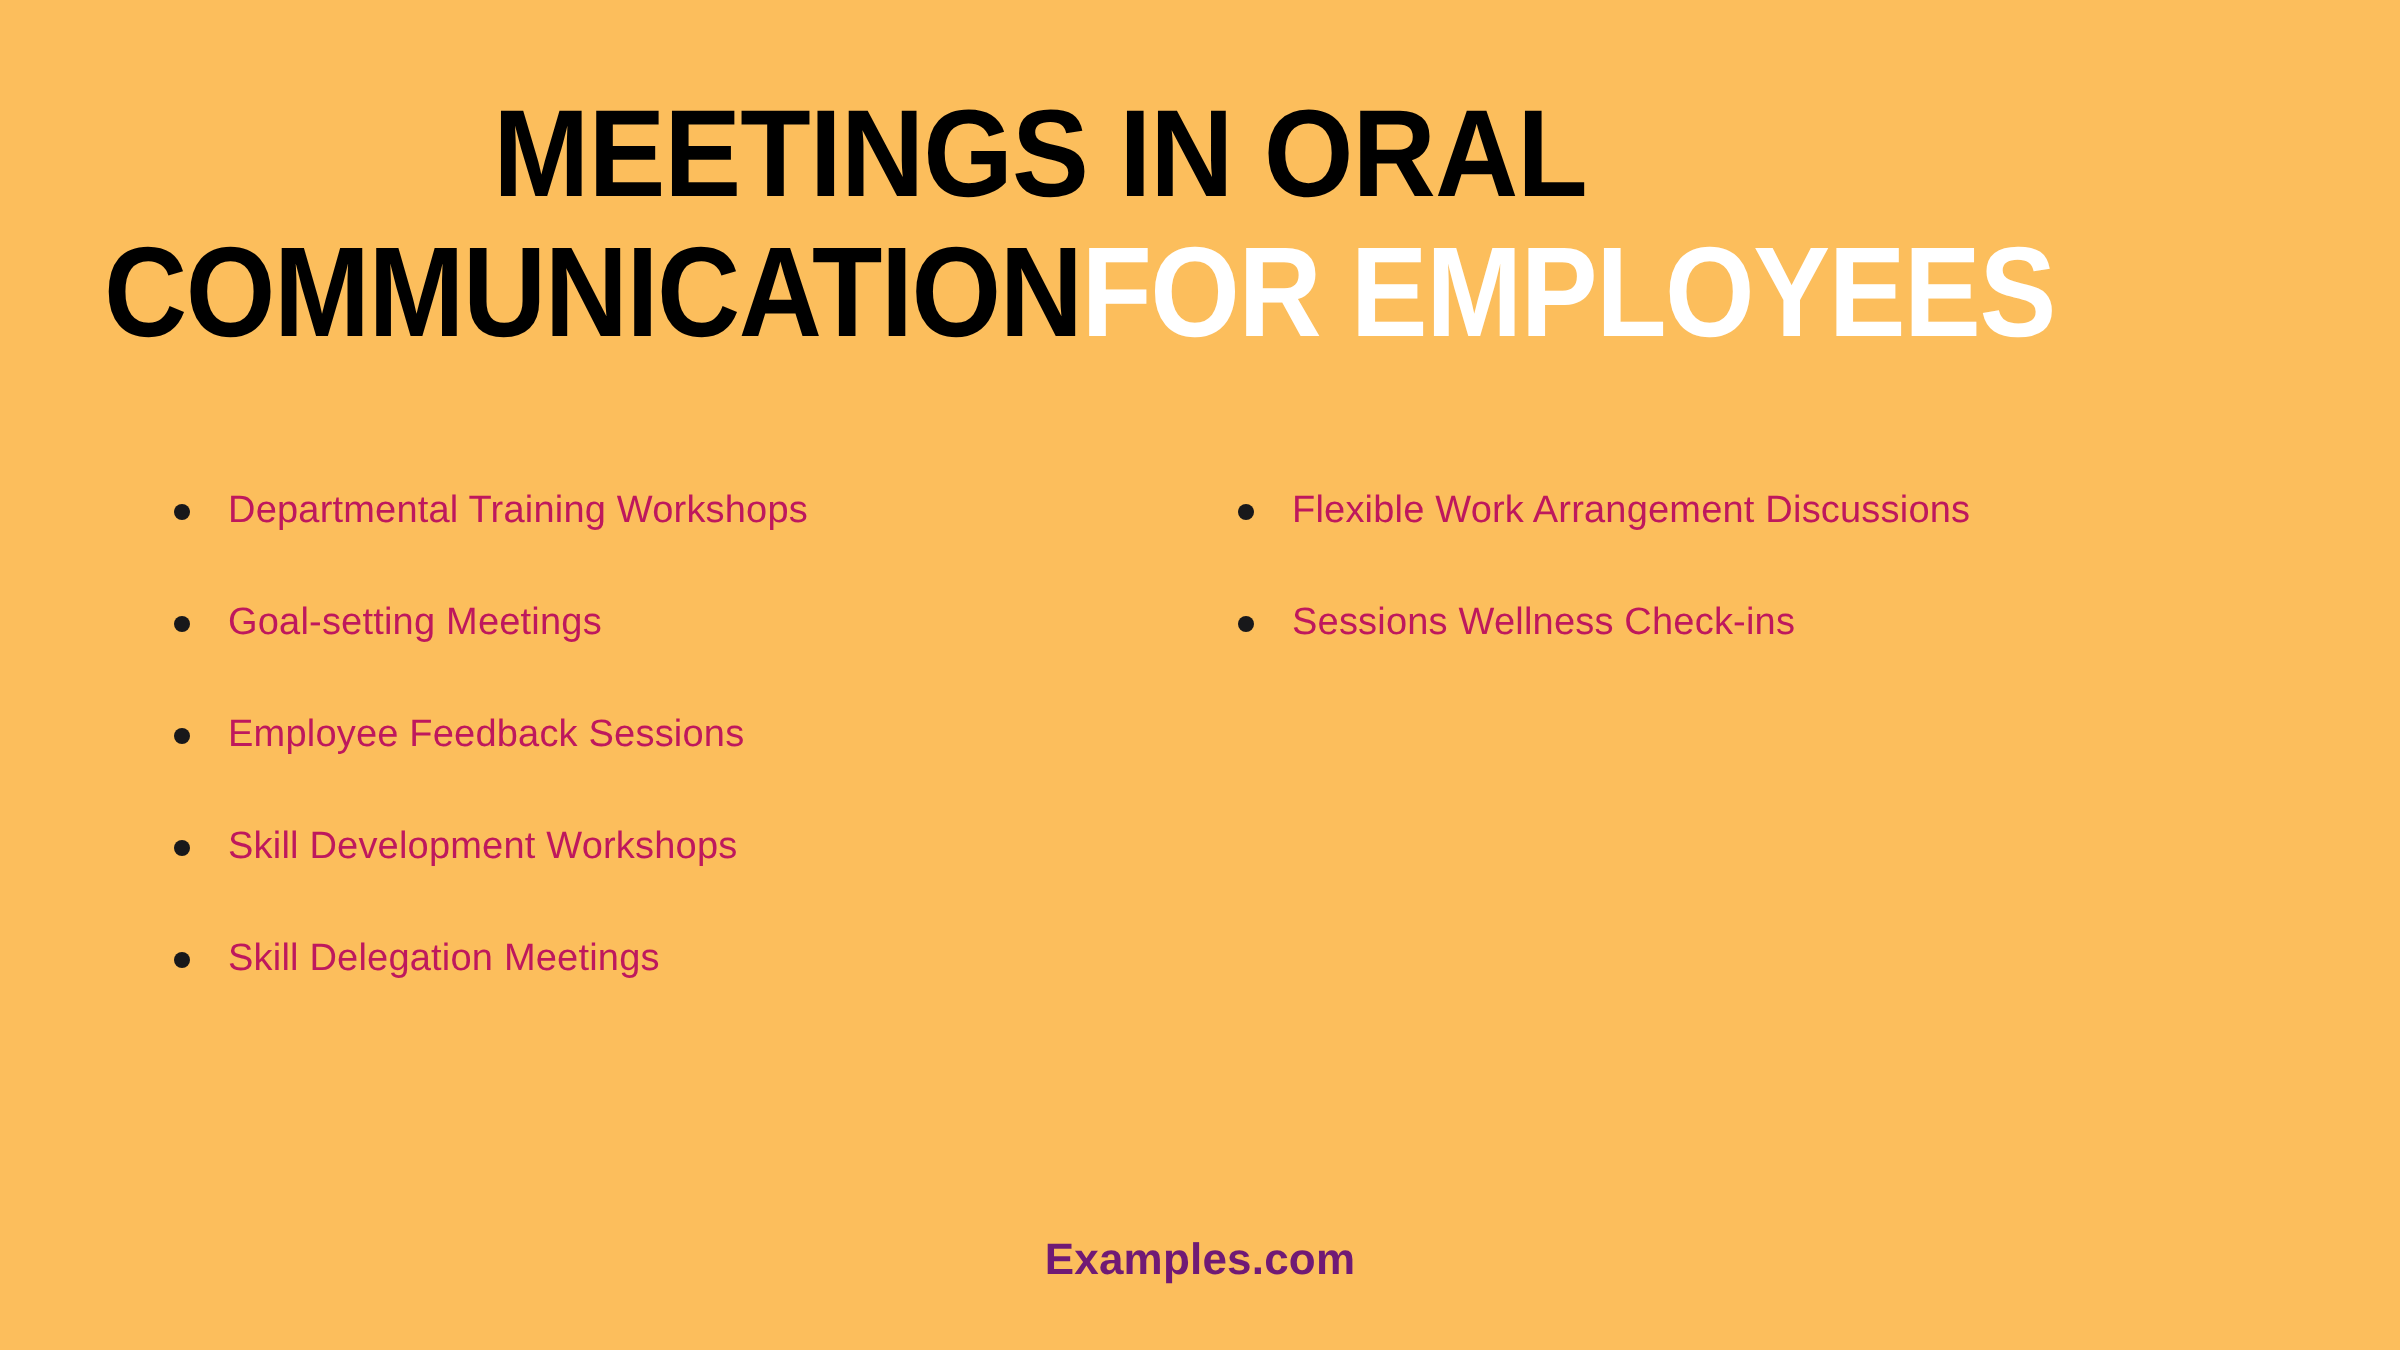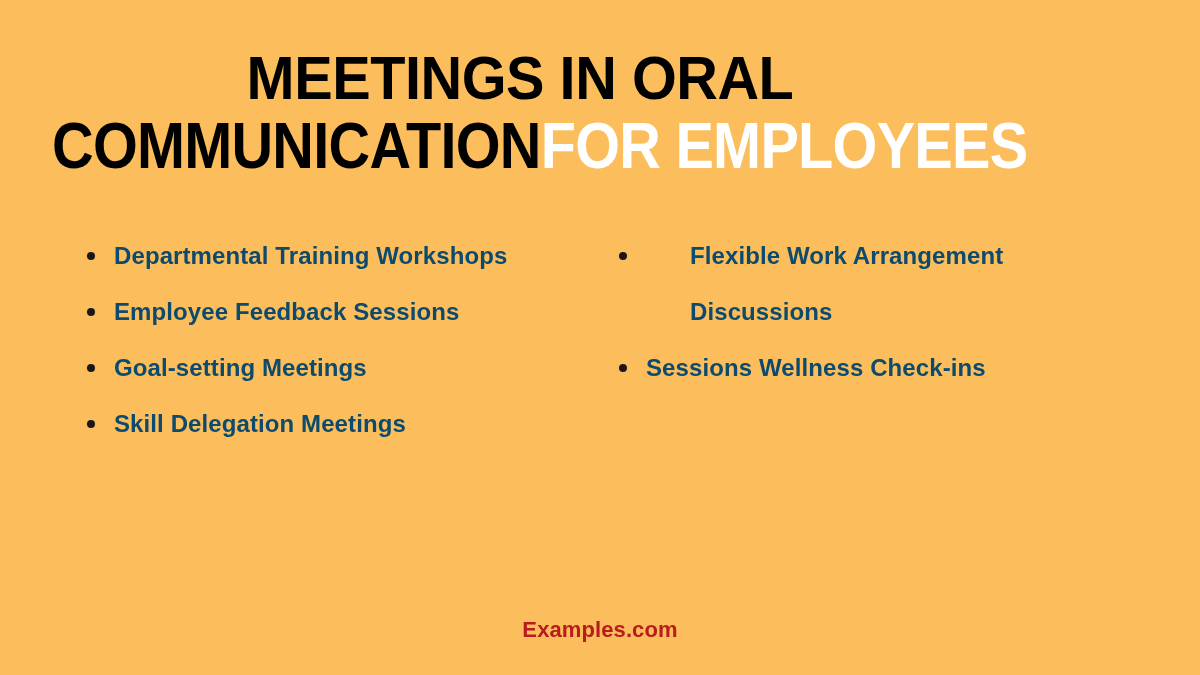--- a/index.html
+++ b/index.html
@@ -85,60 +85,59 @@
   .bullet-list {
     list-style: none;
     margin: 0;
     padding: 0;
   }
 
   .bullet-item {
     position: relative;
     padding-left: 32px;
     margin: 0;
-    font-size: 24px;
+    font-size: 19px;
     line-height: 56px;
-    color: #0c4a6e;
-    font-weight: 700;
+    color: #be185d;
+    font-weight: 400;
     letter-spacing: 0.1px;
   }
 
   .bullet-dot {
     position: absolute;
     left: 5px;
     top: 24px;
     width: 8px;
     height: 8px;
     border-radius: 50%;
     background: #18181a;
   }
 
   .bullet-text {
     display: block;
   }
 
   
   .wrap-narrow .bullet-text {
     max-width: 360px;
-    margin-left: 44px;
   }
 
   
   .footer {
     position: absolute;
     left: 0;
     top: 617px;
     width: 1200px;
     text-align: center;
   }
 
   .footer-text {
     font-size: 22px;
     font-weight: 700;
-    color: #b91c1c;
+    color: #701a75;
     letter-spacing: 0.1px;
   }
 </style>
 </head>
 <body style="background: rgb(252, 190, 92);">
 
 <div id="slide" style="background: rgb(252, 190, 92);">
 
   <div class="title-block">
     <span class="title-line title-line-1">MEETINGS IN ORAL</span>
@@ -148,25 +147,29 @@
   <div class="lists">
 
     <div class="column column-left">
       <ul class="bullet-list">
         <li class="bullet-item">
           <span class="bullet-dot"></span>
           <span class="bullet-text">Departmental Training Workshops</span>
         </li>
         <li class="bullet-item">
           <span class="bullet-dot"></span>
+          <span class="bullet-text">Goal-setting Meetings</span>
+        </li>
+        <li class="bullet-item">
+          <span class="bullet-dot"></span>
           <span class="bullet-text">Employee Feedback Sessions</span>
         </li>
         <li class="bullet-item">
           <span class="bullet-dot"></span>
-          <span class="bullet-text">Goal-setting Meetings</span>
+          <span class="bullet-text">Skill Development Workshops</span>
         </li>
         <li class="bullet-item">
           <span class="bullet-dot"></span>
           <span class="bullet-text">Skill Delegation Meetings</span>
         </li>
       </ul>
     </div>
 
     <div class="column column-right">
       <ul class="bullet-list">

